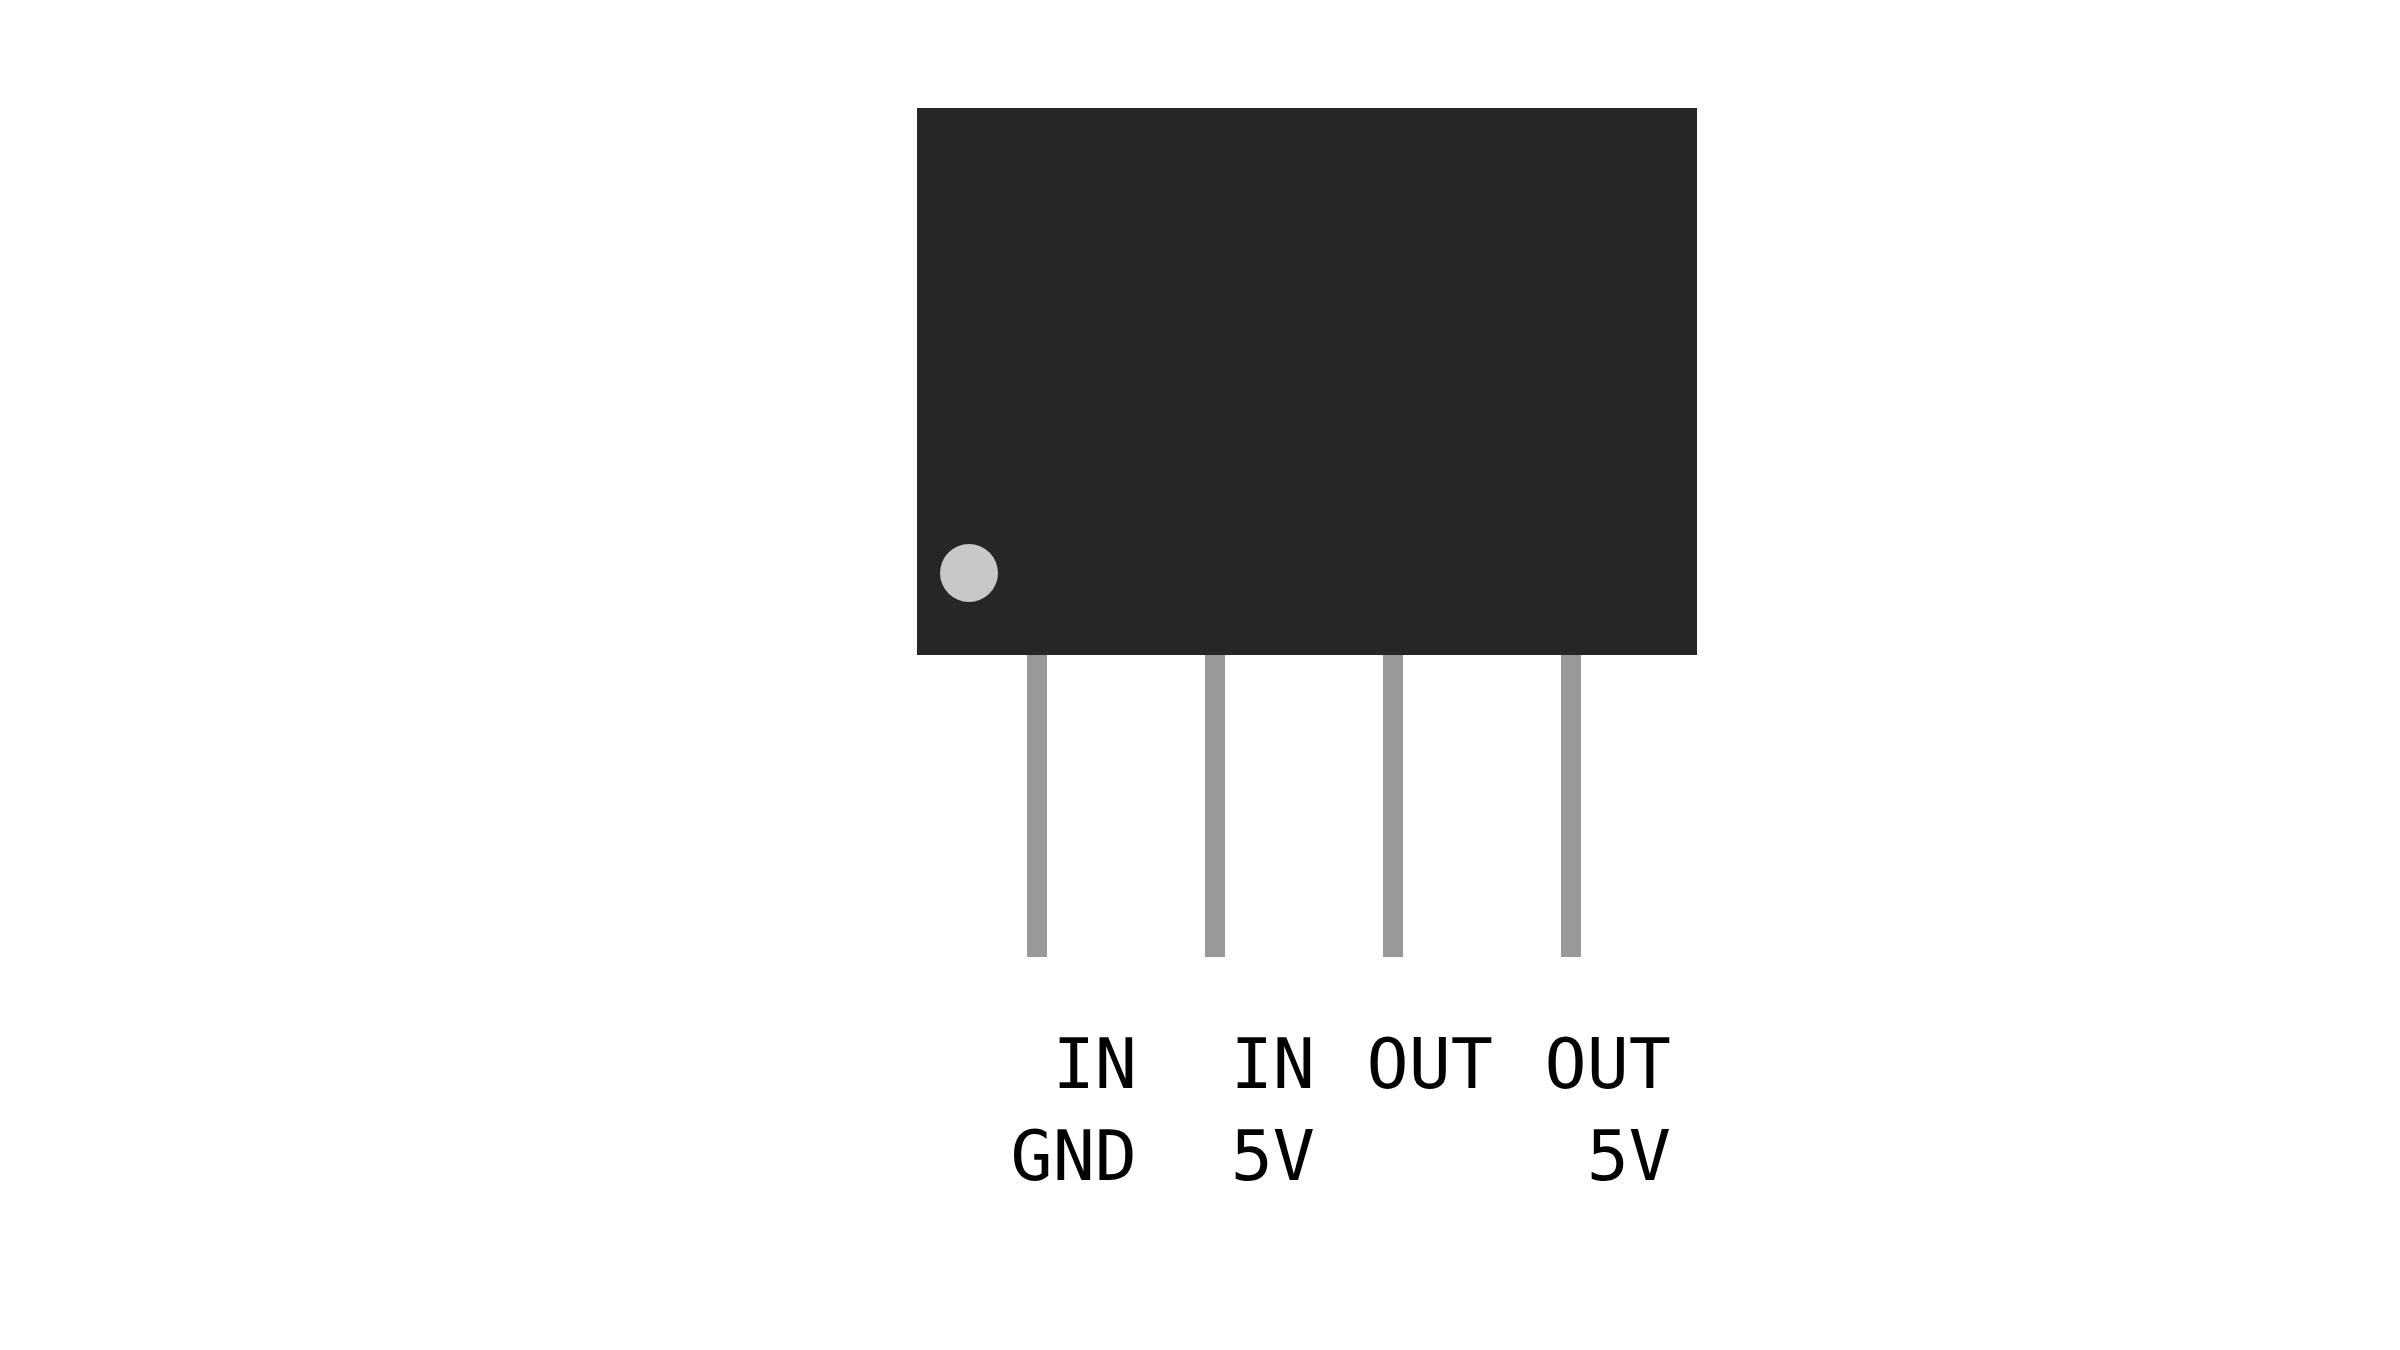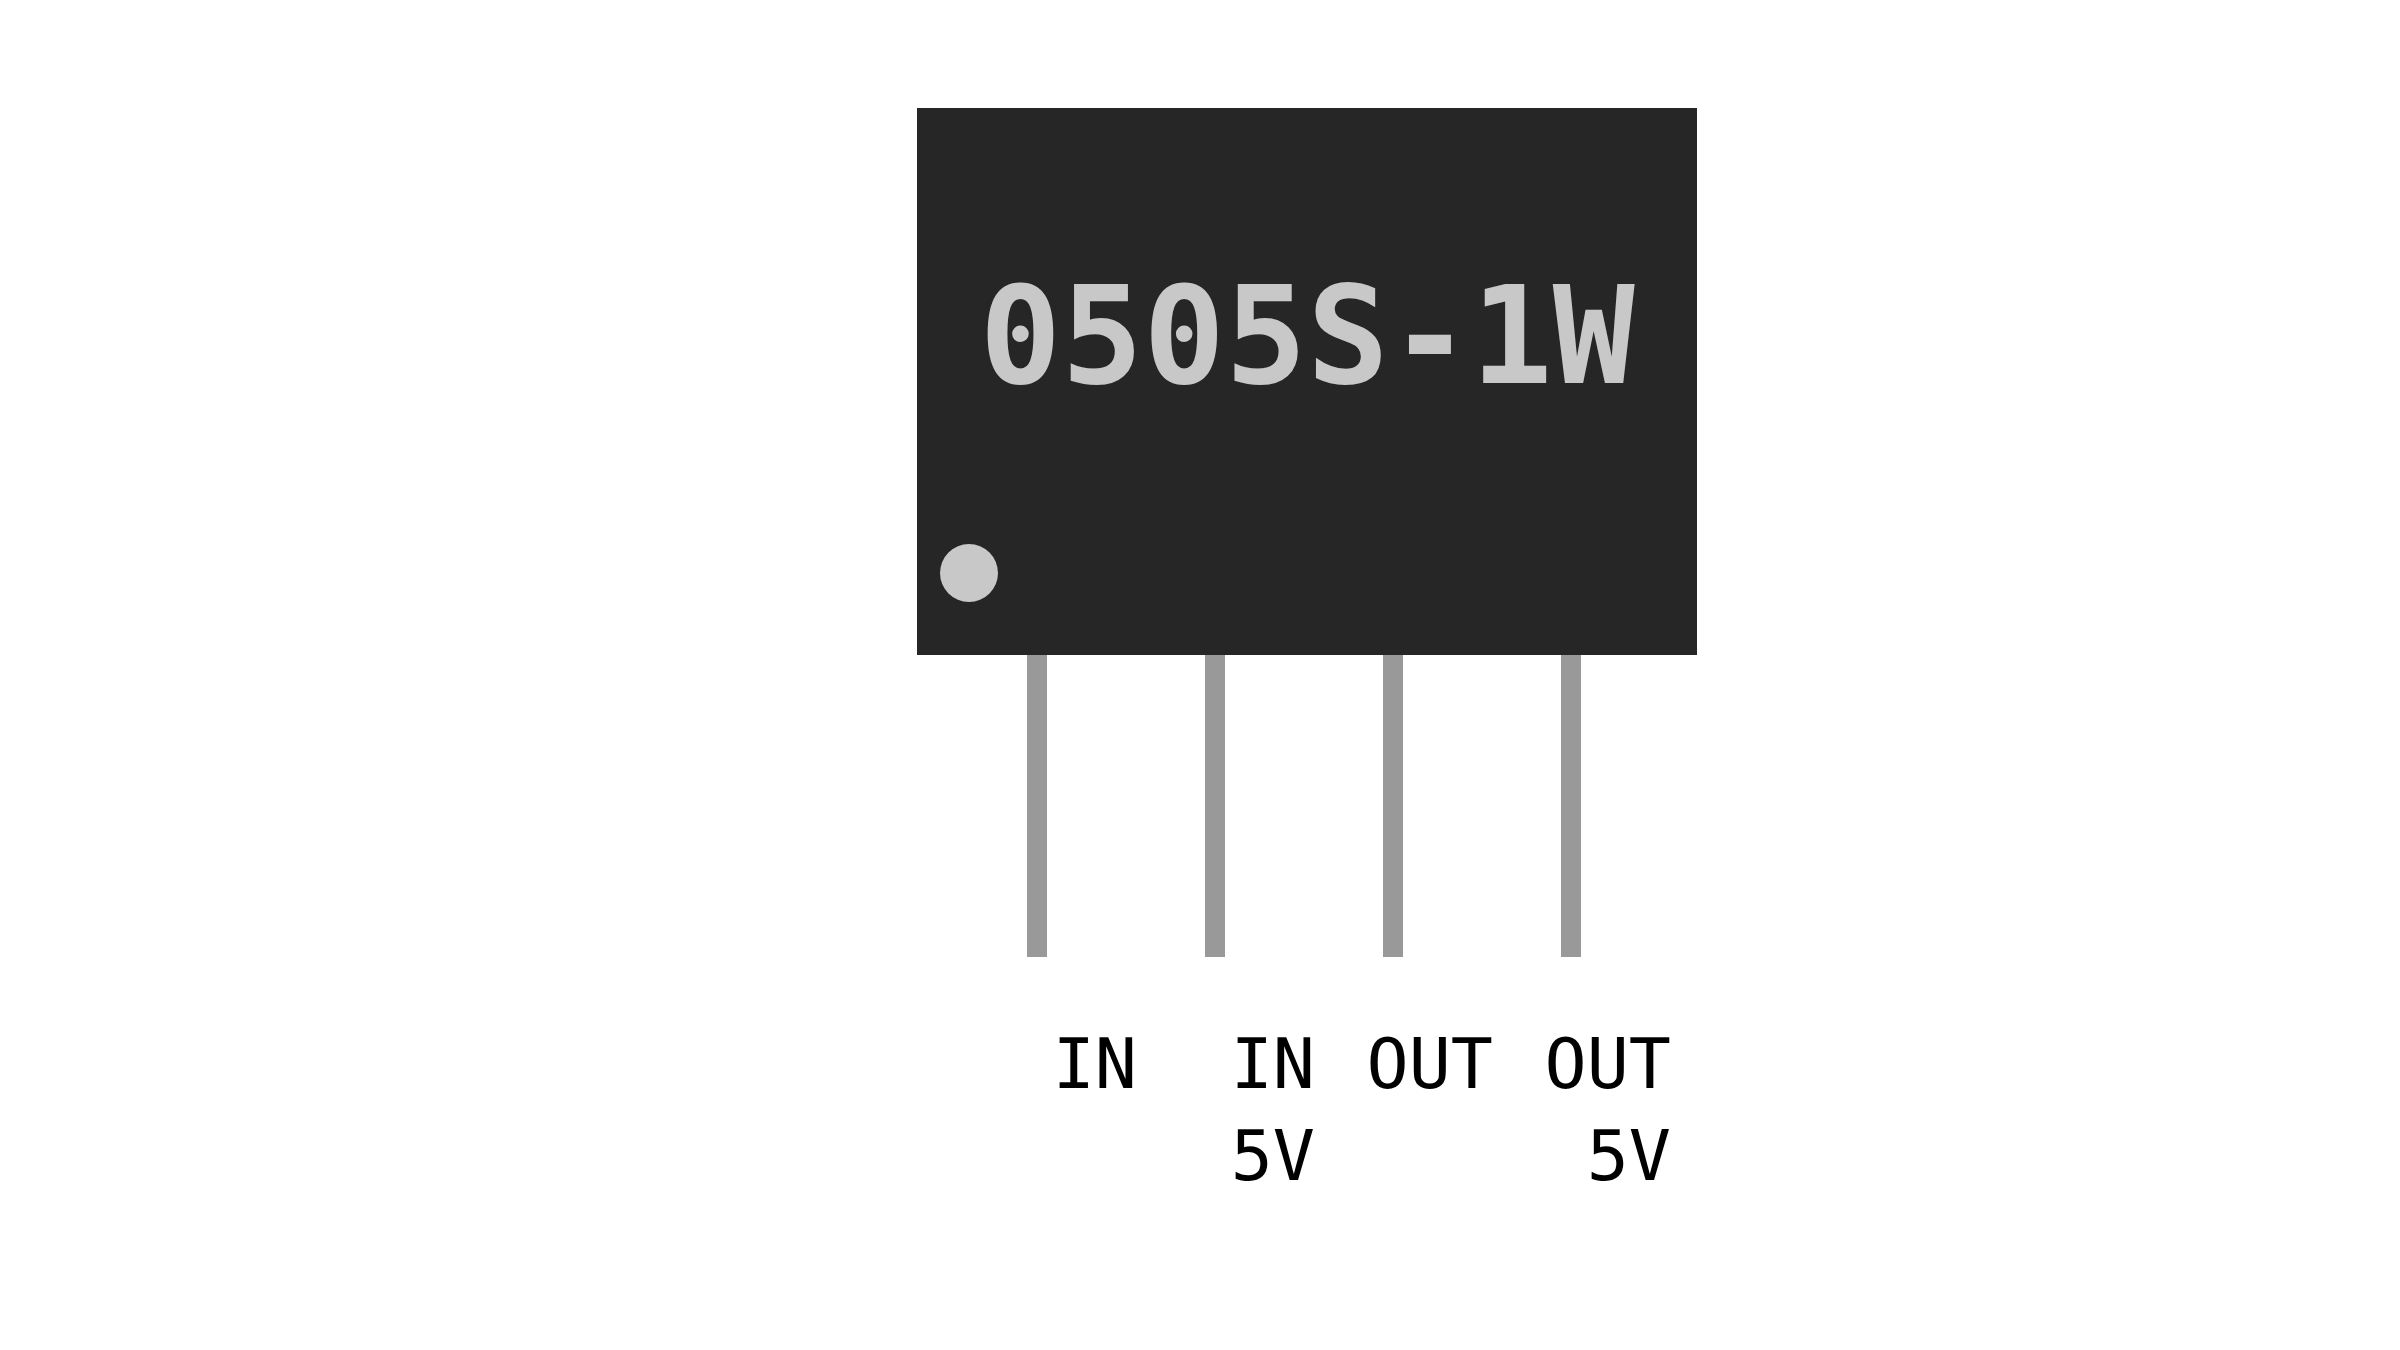--- a/index.html
+++ b/index.html
@@ -7,31 +7,31 @@
   .body{position:absolute;left:917px;top:108px;width:780px;height:547px;background:#262626;}
   .part{position:absolute;left:0;top:160px;width:780px;text-align:center;font-weight:bold;font-size:136px;line-height:1;color:#c8c8c8;font-family:"DejaVu Sans Mono",monospace;letter-spacing:0px;}
   .dot{position:absolute;left:23px;top:436px;width:58px;height:58px;border-radius:50%;background:#c8c8c8;}
   .pin{position:absolute;top:655px;width:20px;height:302px;background:#999999;}
   .label{position:absolute;top:1018px;width:200px;text-align:right;font-size:70px;line-height:92px;color:#000;font-family:"DejaVu Sans Mono",monospace;}
 </style>
 </head>
 <body>
 
 <div class="body">
-  <div class="part">0505S-1W</div>
   <div class="dot"></div>
 </div>
 
 <div class="pin" style="left:1027px"></div>
 <div class="pin" style="left:1205px"></div>
 <div class="pin" style="left:1383px"></div>
 <div class="pin" style="left:1561px"></div>
 
 <div class="label" style="left:937px">
   <div>IN</div>
+  <div>GND</div>
 </div>
 <div class="label" style="left:1115px">
   <div>IN</div>
   <div>5V</div>
 </div>
 <div class="label" style="left:1293px">
   <div>OUT</div>
 </div>
 <div class="label" style="left:1471px">
   <div>OUT</div>

